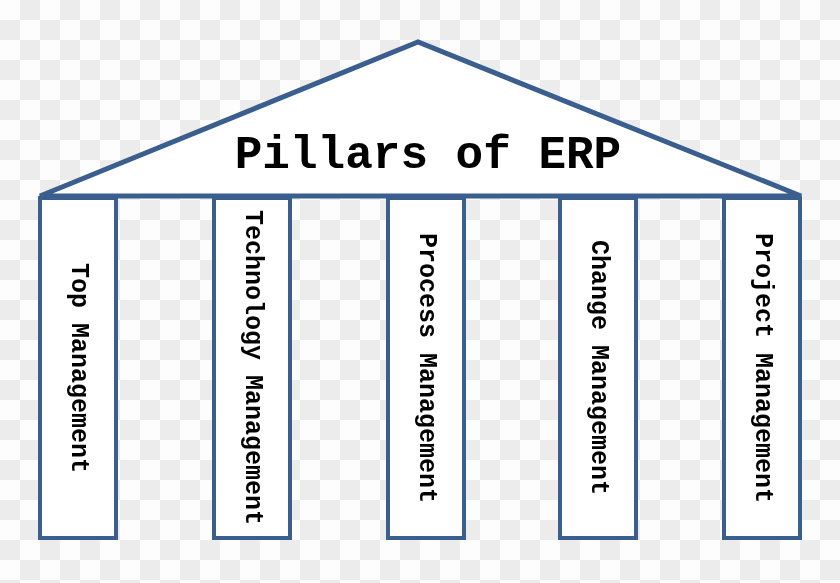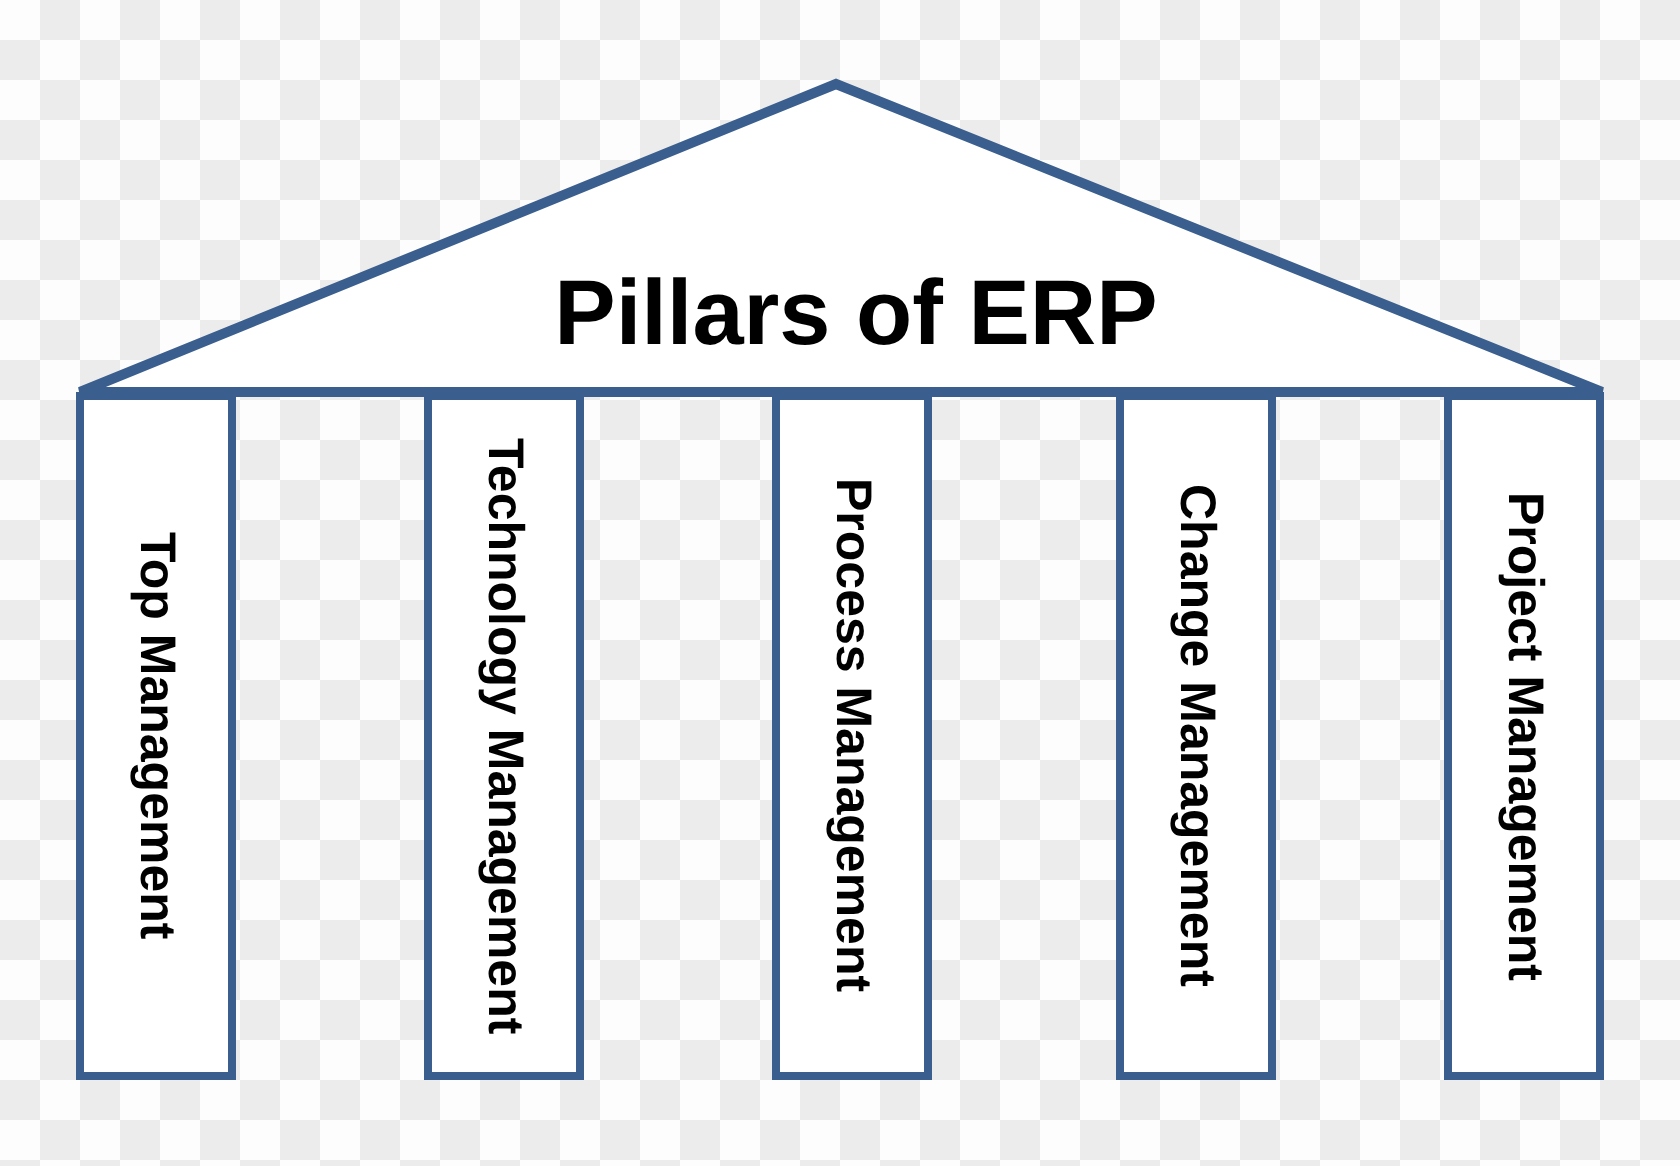--- a/index.html
+++ b/index.html
@@ -1,21 +1,21 @@
 <!DOCTYPE html>
 <html style="--outline: #3A5E8D; --fill: #FFFFFF; --text: #000000; --checker_light: #FDFDFD; --checker_dark: #ECECEC;"><head>
 <meta charset="utf-8">
 <style>
   html, body { margin: 0; padding: 0; }
   .canvas {
     position: relative;
     width: 840px;
     height: 583px;
     overflow: hidden;
-    font-family: Liberation Sans, sans-serif;
+    font-family: Liberation Mono, monospace;
     background-color: var(--checker_light, #fdfdfd);
     background-image: repeating-conic-gradient(var(--checker_dark, #ececec) 0% 25%, var(--checker_light, #fdfdfd) 0% 50%);
     background-size: 40px 40px;
   }
   .roof-svg {
     position: absolute;
     left: 0; top: 0;
     width: 840px; height: 583px;
     display: block;
   }

